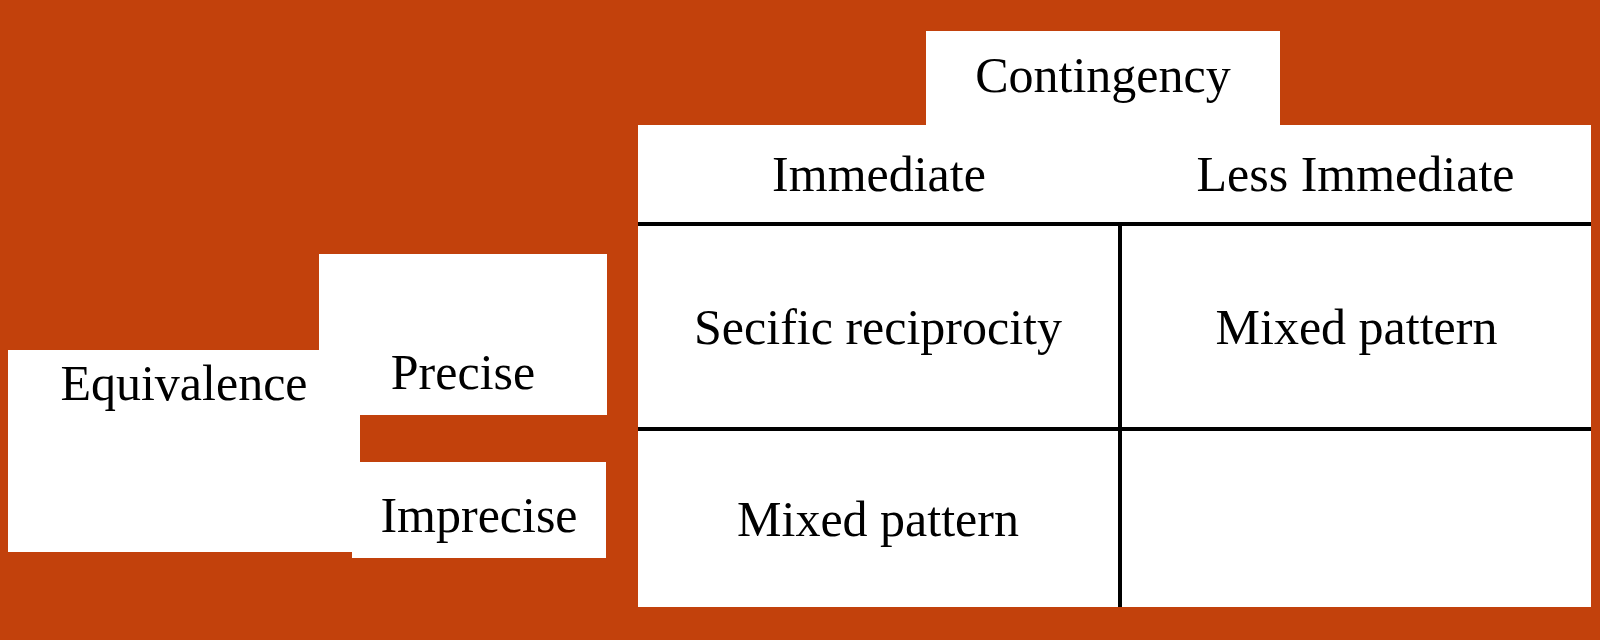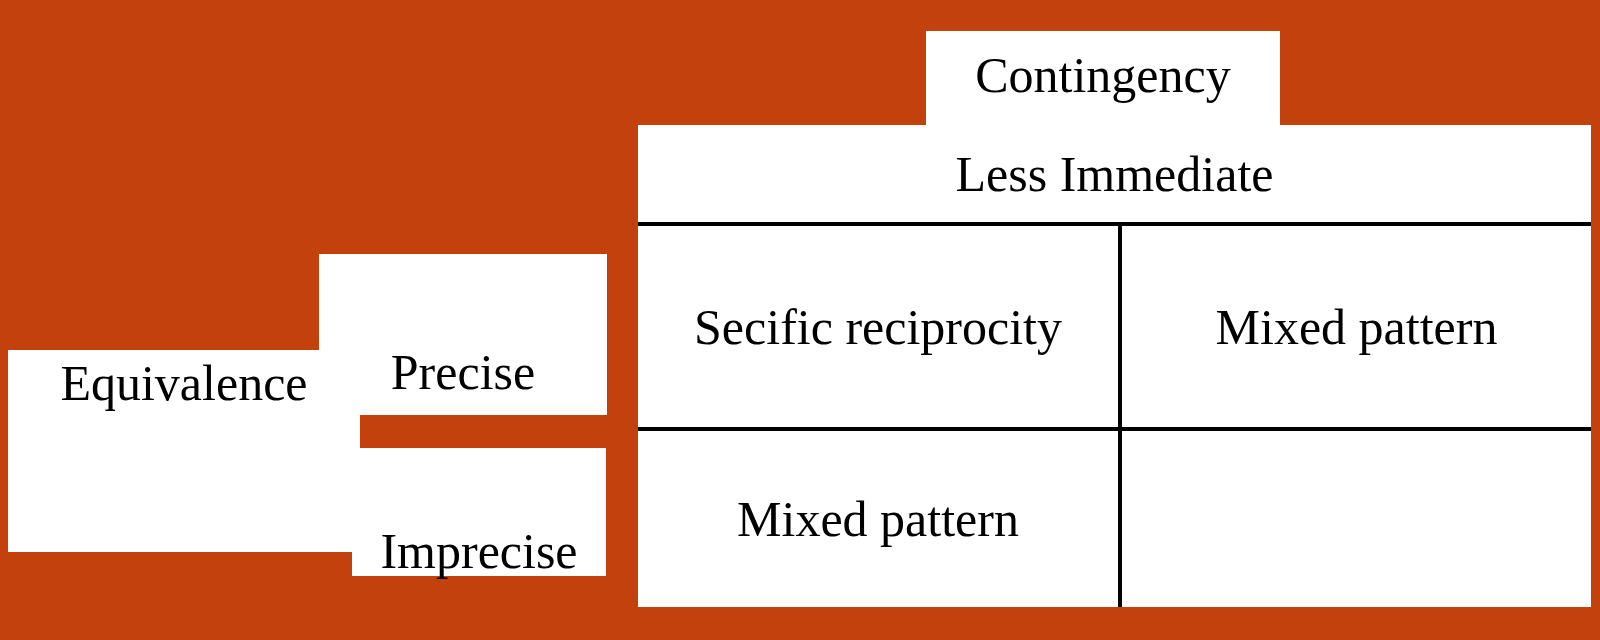--- a/index.html
+++ b/index.html
@@ -66,36 +66,39 @@
     left: 8px; top: 350px; width: 352px; height: 202px;
     display: flex; justify-content: center; align-items: flex-start;
     padding-top: 8px;
   }
   .precise-box {
     left: 319px; top: 254px; width: 288px; height: 161px;
     display: flex; justify-content: center; align-items: flex-end;
     padding-bottom: 18px;
   }
   .imprecise-box {
-    left: 352px; top: 448px; width: 254px; height: 128px;
-    display: flex; justify-content: center; align-items: flex-end;
+    left: 352px; top: 462px; width: 254px; height: 96px;
+    display: flex; justify-content: center; align-items: center;
     padding-top: 10px;
   }
 </style>
 </head>
 <body>
 
 <div class="canvas">
 
   <div class="whitebox contingency-box">
     <span class="label">Contingency</span>
   </div>
 
   <div class="whitebox matrix-table">
     <div class="header-row">
+      <div class="header-cell-1">
+        <span class="label">Immediate</span>
+      </div>
       <div class="header-cell-2">
         <span class="label">Less Immediate</span>
       </div>
     </div>
     <div class="header-border"></div>
 
     <div class="table-body">
       <div class="body-row r1">
         <div class="cell-1">
           <span class="label">Secific reciprocity</span>

